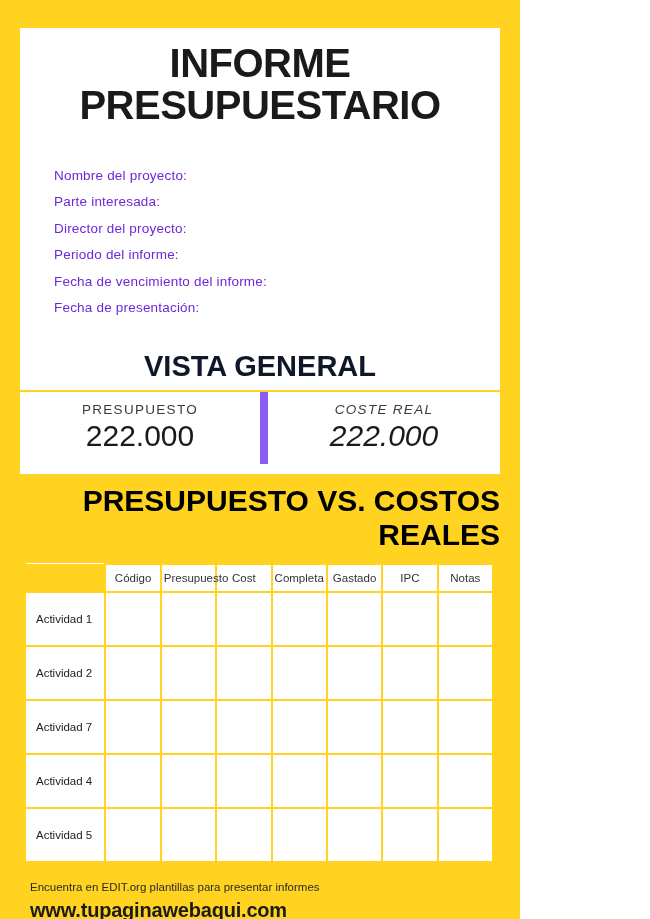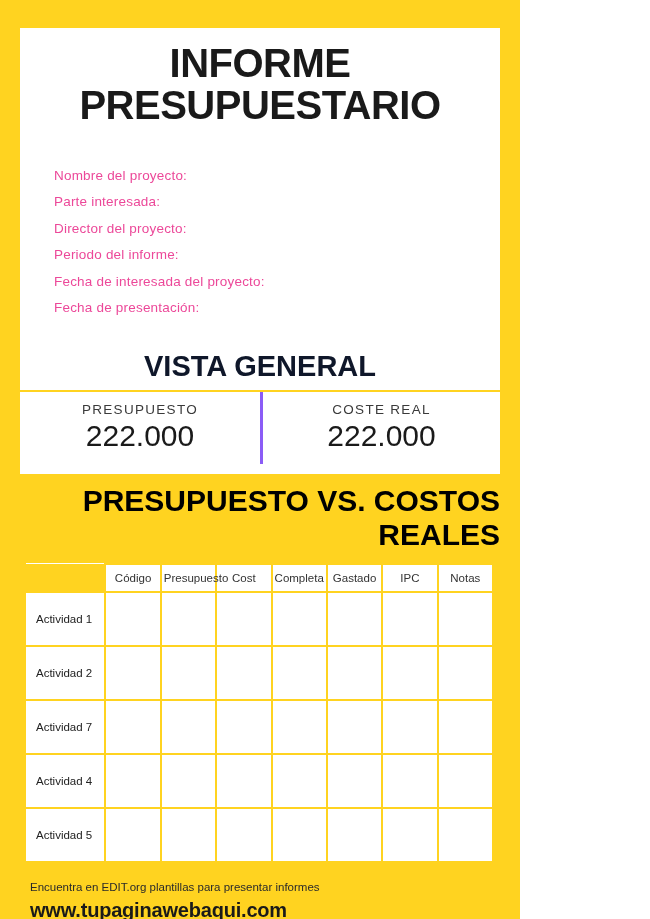--- a/index.html
+++ b/index.html
@@ -41,21 +41,21 @@
 
   .gap { height: 6px; background: #FFD320; }
 
   
   .fields-band {
     background: #ffffff;
     padding: 20px 0 20px 34px;
   }
   .field-line {
     font-size: 13.5px;
-    color: #ec4899;
+    color: #6d28d9;
     line-height: 1.0;
     padding: 6.5px 0;
     letter-spacing: 0.2px;
   }
 
   
   .overview-band {
     background: #ffffff;
     padding: 8px 0 10px 0;
   }
@@ -72,21 +72,22 @@
     background: #ffffff;
     margin-top: 6px;
     border-top: 2px solid #FFD320;
   }
   .overview-cell {
     flex: 1 1 50%;
     text-align: center;
     padding: 10px 0 12px 0;
   }
   .overview-cell + .overview-cell {
-    border-left: 3px solid #8b5cf6;
+    border-left: 8px solid #8b5cf6;
+    font-style: italic;
   }
   .ov-label {
     font-size: 13.5px;
     letter-spacing: 1.3px;
     color: #3a3a3a;
     display: block;
     margin-bottom: 2px;
   }
   .ov-value {
     font-size: 30px;
@@ -193,21 +194,21 @@
     <h1 class="doc-title">INFORME PRESUPUESTARIO</h1>
   </div>
 
   <div class="gap"></div>
 
   <div class="fields-band">
     <div class="field-line">Nombre del proyecto:</div>
     <div class="field-line">Parte interesada:</div>
     <div class="field-line">Director del proyecto:</div>
     <div class="field-line">Periodo del informe:</div>
-    <div class="field-line">Fecha de interesada del proyecto:</div>
+    <div class="field-line">Fecha de vencimiento del informe:</div>
     <div class="field-line">Fecha de presentación:</div>
   </div>
 
   <div class="gap"></div>
 
   <div class="overview-band">
     <div class="overview-title">VISTA GENERAL</div>
     <div class="overview-split">
       <div class="overview-cell">
         <span class="ov-label">PRESUPUESTO</span>

